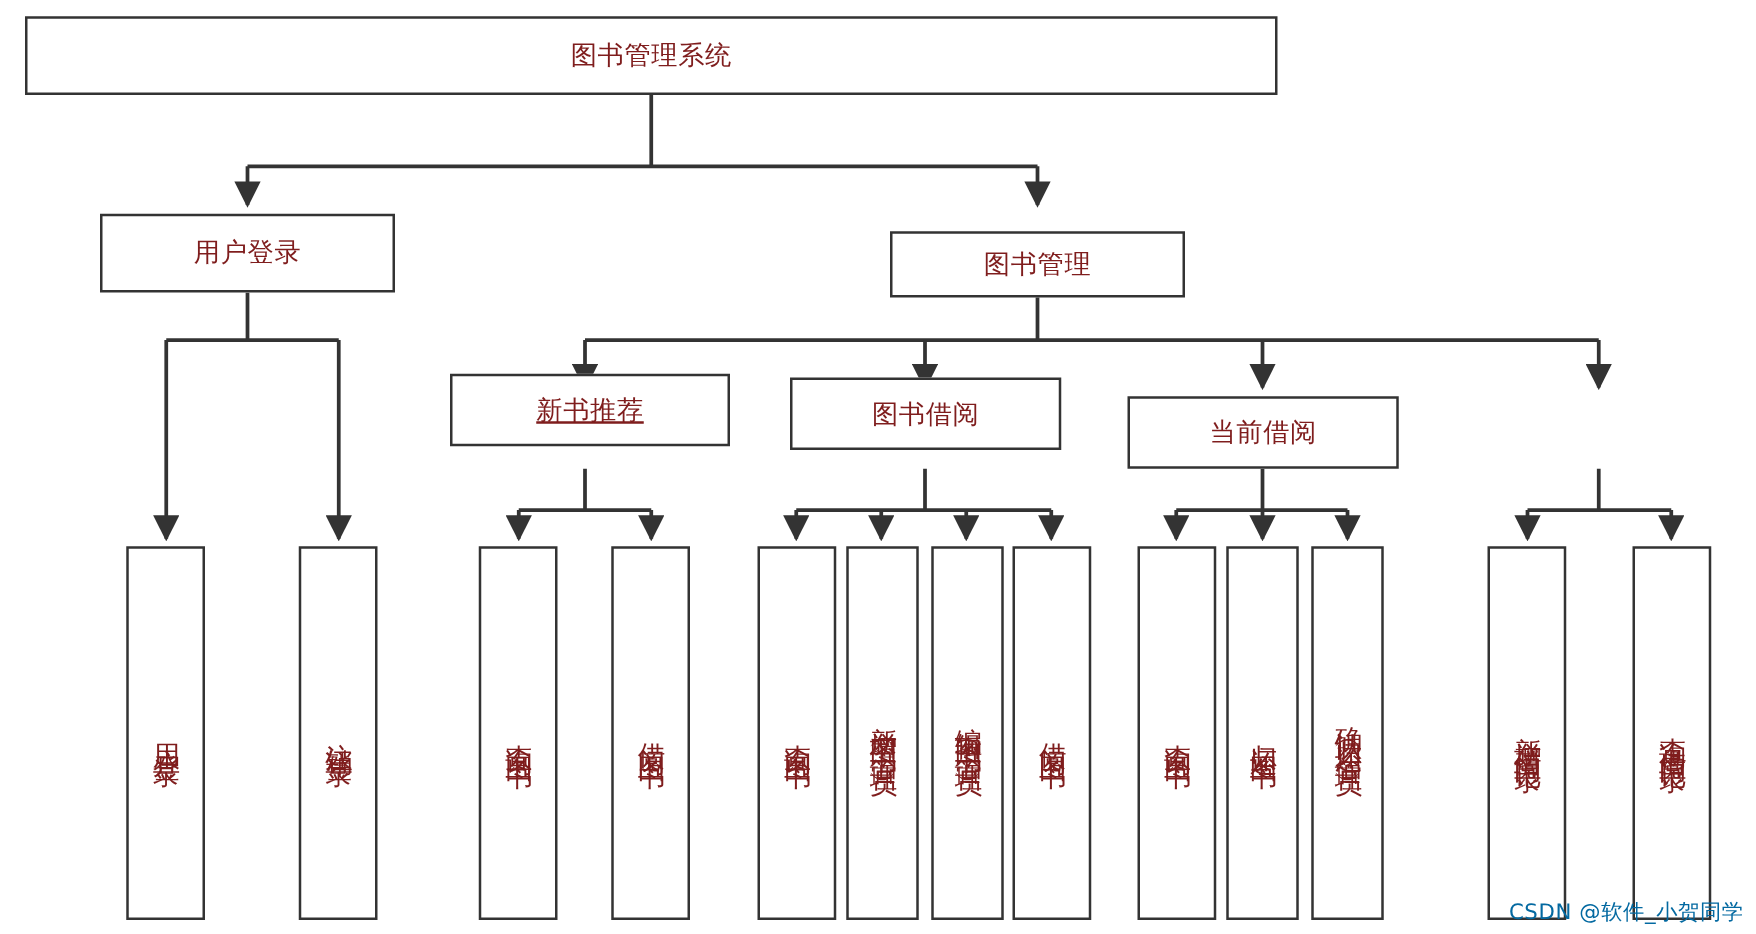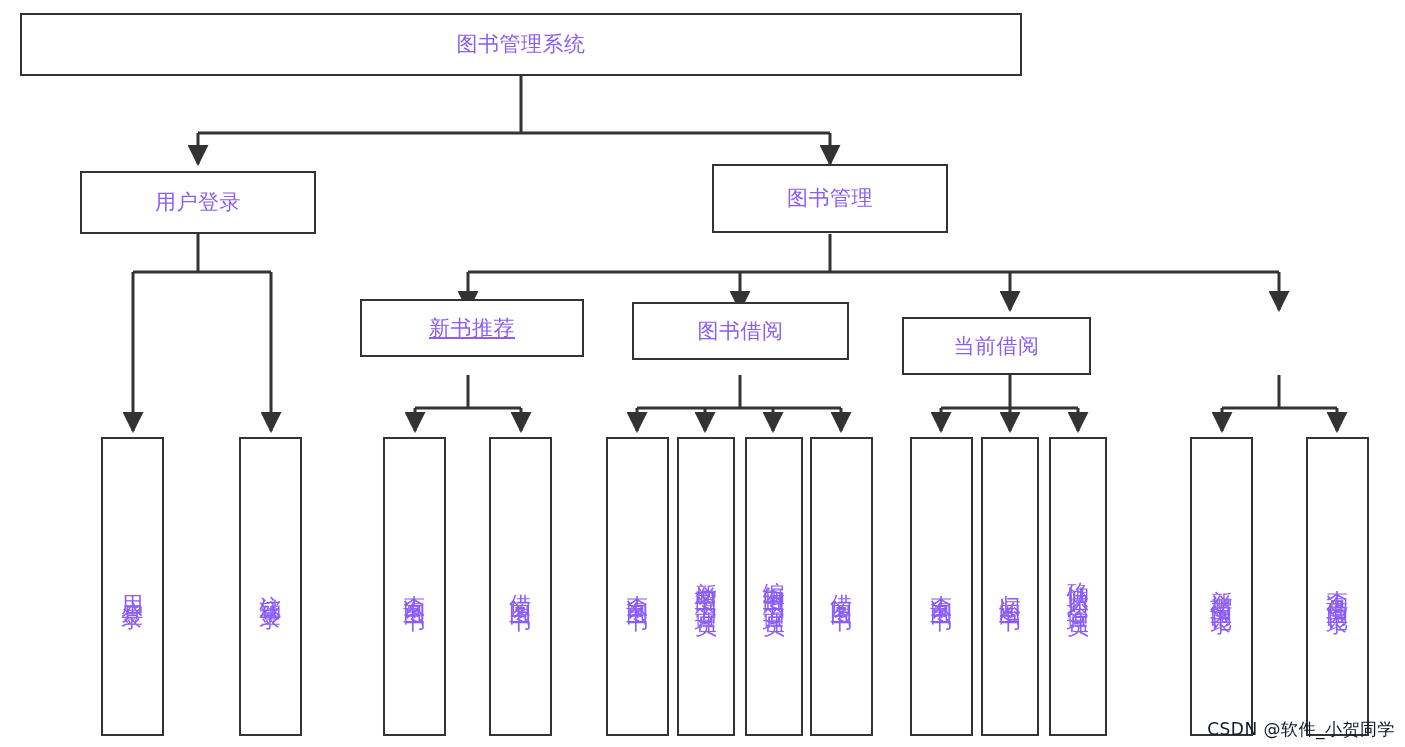--- a/index.html
+++ b/index.html
@@ -24,21 +24,21 @@
     pointer-events: none;
   }
   .node {
     position: absolute;
     box-sizing: border-box;
     border: 2px solid #333333;
     background: #ffffff;
     display: flex;
     align-items: center;
     justify-content: center;
-    color: #8b5cf6;
+    color: #7f1d1d;
     line-height: 1.25;
   }
   .node.h {
     font-size: 21px;
     letter-spacing: 0.5px;
   }
   .leaf {
     writing-mode: vertical-rl;
     text-orientation: upright;
     font-size: 22px;
@@ -49,21 +49,21 @@
     writing-mode: vertical-rl;
     text-orientation: upright;
     letter-spacing: 5px;
     display: block;
   }
   #watermark {
     position: absolute;
     right: 10px;
     bottom: 6px;
     font-size: 17px;
-    color: #0f172a;
+    color: #0369a1;
     white-space: nowrap;
     letter-spacing: 0.5px;
   }
 </style>
 </head>
 <body>
 
 <div id="canvas">
 
   <svg id="wires" viewBox="0 0 1405 747" width="1405" height="747" xmlns="http://www.w3.org/2000/svg">
@@ -119,31 +119,31 @@
     </g>
   </svg>
 
   <div class="node h" style="left:20px; top:13px; width:1002px; height:63px;">
     <span>图书管理系统</span>
   </div>
 
   <div class="node h" style="left:80px; top:171px; width:236px; height:63px;">
     <span>用户登录</span>
   </div>
-  <div class="node h" style="left:712px; top:164px; width:236px; height:69px;">
+  <div class="node h" style="left:712px; top:185px; width:236px; height:53px;">
     <span>图书管理</span>
   </div>
 
   <div class="node h" style="left:360px; top:299px; width:224px; height:58px;text-decoration:underline;">
     <span>新书推荐</span>
   </div>
   <div class="node h" style="left:632px; top:302px; width:217px; height:58px;">
     <span>图书借阅</span>
   </div>
-  <div class="node h" style="left:902px; top:317px; width:189px; height:58px;">
+  <div class="node h" style="left:902px; top:317px; width:217px; height:58px;">
     <span>当前借阅</span>
   </div>
 
   <div class="node leaf" style="left:101px; top:437px; width:63px; height:299px;">
     <span class="vtext">用户登录</span>
   </div>
   <div class="node leaf" style="left:239px; top:437px; width:63px; height:299px;">
     <span class="vtext">注销登录</span>
   </div>
 

